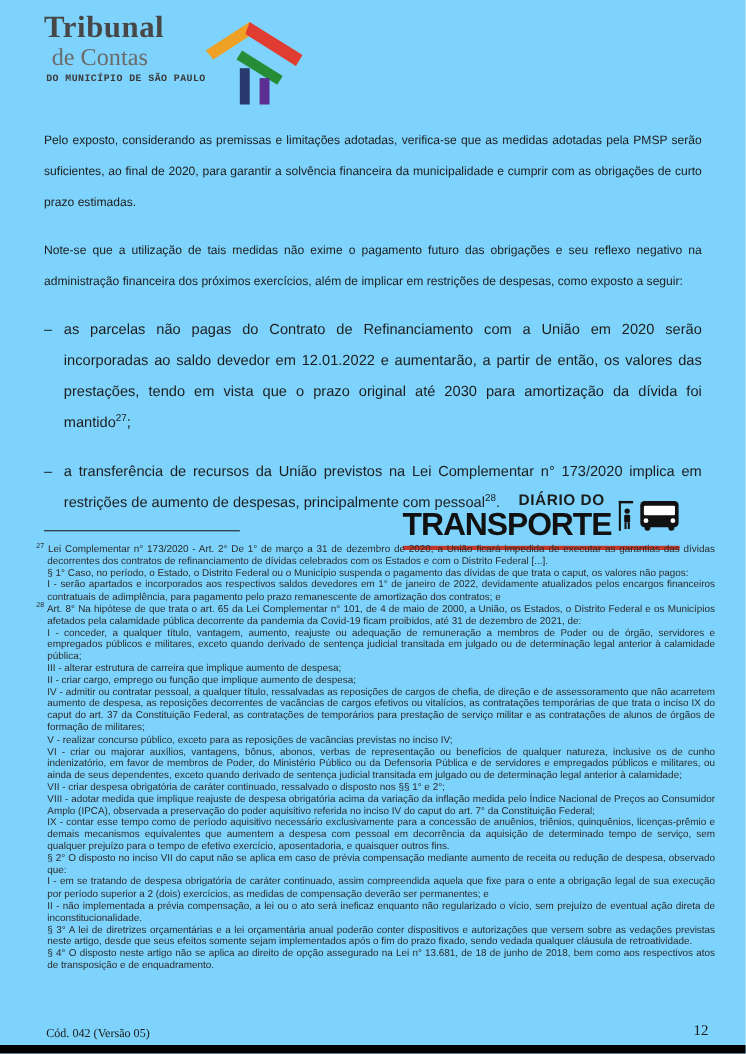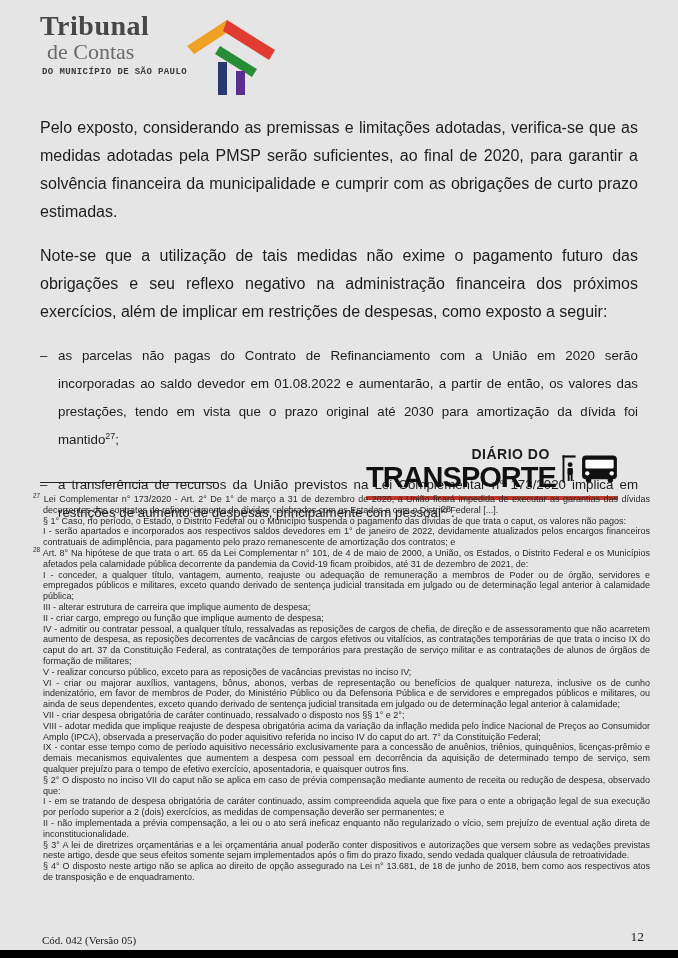--- a/index.html
+++ b/index.html
@@ -1,36 +1,36 @@
 <!DOCTYPE html>
 <html><head>
 <meta charset="utf-8">
 <style>
   html, body { margin:0; padding:0; background:#ffffff; }
   .page {
     position: relative;
     width: 678px;
     height: 958px;
-    background: #e5e5e5;
+    background: #7dd3fc;
     font-family: "Liberation Sans", sans-serif;
     color: #1d1d1d;
     overflow: hidden;
   }
 
   
   .tcm-logo { position: absolute; top: 12px; left: 40px; display: flex; align-items: flex-start; }
   .tcm-text { font-family: "Liberation Serif", serif; }
   .tcm-line1 { font-size: 28px; font-weight: 600; color: #474747; letter-spacing: .5px; line-height: 28px; }
   .tcm-line2 { font-size: 22px; font-weight: 400; color: #6a6a6a; line-height: 23px; padding-left: 7px; }
   .tcm-line3 { font-family: Liberation Mono, monospace; font-size: 9px; font-weight: bold; color: #3a3a3a; letter-spacing: .4px; margin-top: 4px; padding-left: 2px; white-space: nowrap; }
   .tcm-graphic { margin-left: -4px; margin-top: 2px; }
 
   
   .body-text { position: absolute; left: 40px; right: 40px; top: 114px; }
-  .para { margin: 0 0 16px 0; text-align: justify; font-size: 16px; line-height: 28px; color: #1d1d1d; }
+  .para { margin: 0 0 16px 0; text-align: justify; font-size: 11px; line-height: 28px; color: #1d1d1d; }
   .bullets { margin-top: 16px; }
   .bullet { position: relative; padding-left: 18px; margin-bottom: 17px; text-align: justify; font-size: 13.3px; line-height: 28px; }
   .bullet .dash { position: absolute; left: 0; top: 0; }
   sup.ref { font-size: 9px; line-height: 0; vertical-align: super; }
 
   
   .transporte { position: absolute; top: 444px; left: 366px; width: 252px; }
   .dt-row { display: flex; align-items: center; }
   .dt-textcol { margin-right: 6px; }
   .dt-top { font-size: 14px; font-weight: 600; color: #1c1c1c; letter-spacing: .5px; text-align: right; padding-right: 6px; line-height: 15px; }
@@ -67,21 +67,21 @@
       <rect x="35" y="48" width="9" height="33" fill="#283A6D"></rect>
       <rect x="53" y="57" width="9" height="24" fill="#5B2E91"></rect>
     </svg>
   </header>
 
   <main class="body-text">
     <p class="para">Pelo exposto, considerando as premissas e limitações adotadas, verifica-se que as medidas adotadas pela PMSP serão suficientes, ao final de 2020, para garantir a solvência financeira da municipalidade e cumprir com as obrigações de curto prazo estimadas.</p>
     <p class="para">Note-se que a utilização de tais medidas não exime o pagamento futuro das obrigações e seu reflexo negativo na administração financeira dos próximos exercícios, além de implicar em restrições de despesas, como exposto a seguir:</p>
     <div class="bullets">
       <div class="bullet">
-        <span class="dash">–</span><span>as parcelas não pagas do Contrato de Refinanciamento com a União em 2020 serão incorporadas ao saldo devedor em 01.08.2022 e aumentarão, a partir de então, os valores das prestações, tendo em vista que o prazo original até 2030 para amortização da dívida foi mantido</span><sup class="ref">27</sup><span>;</span>
+        <span class="dash">–</span><span>as parcelas não pagas do Contrato de Refinanciamento com a União em 2020 serão incorporadas ao saldo devedor em 12.01.2022 e aumentarão, a partir de então, os valores das prestações, tendo em vista que o prazo original até 2030 para amortização da dívida foi mantido</span><sup class="ref">27</sup><span>;</span>
       </div>
       <div class="bullet">
         <span class="dash">–</span><span>a transferência de recursos da União previstos na Lei Complementar n° 173/2020 implica em restrições de aumento de despesas, principalmente com pessoal</span><sup class="ref">28</sup><span>.</span>
       </div>
     </div>
   </main>
 
   <div class="transporte">
     <div class="dt-row">
       <div class="dt-textcol">

